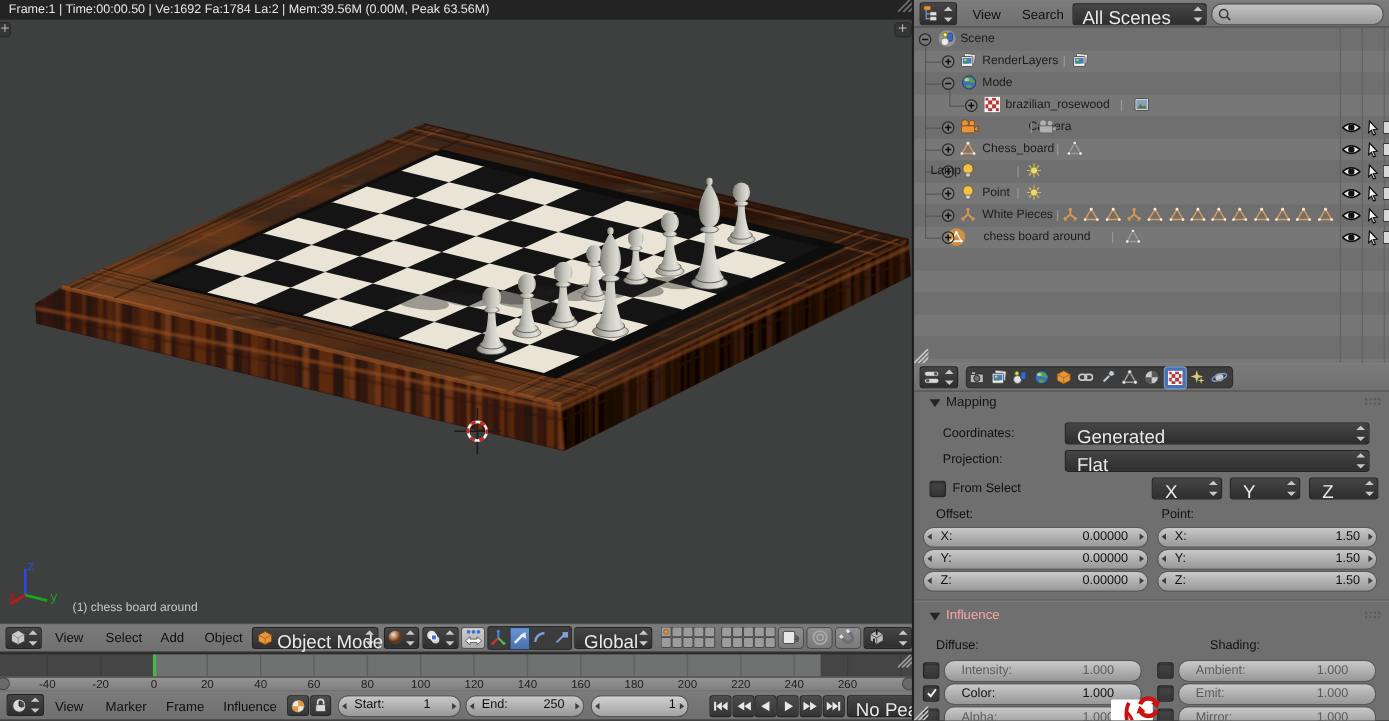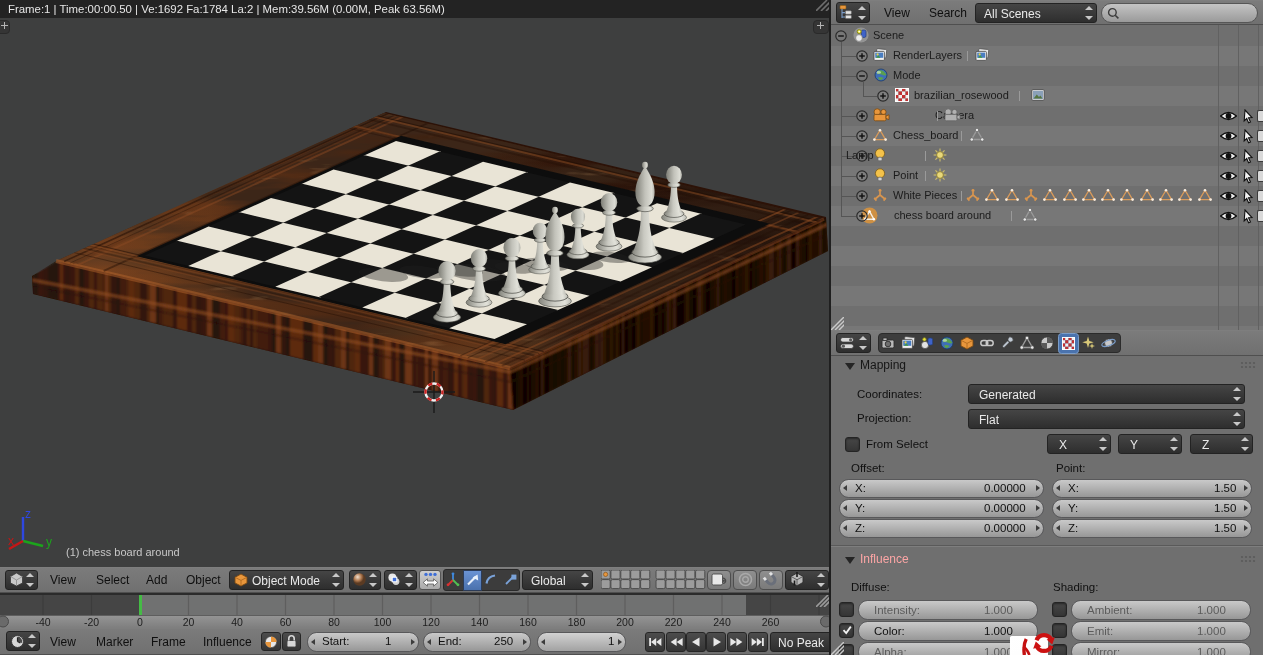--- a/index.html
+++ b/index.html
@@ -10,21 +10,21 @@
 .btn{background:linear-gradient(#4c4c4c,#353535);border:1px solid #262626;border-radius:3px}
 .ud{position:absolute;right:3px;top:50%;width:8px;height:14px;margin-top:-7px}
 .ud:before{content:"";position:absolute;left:0;top:0;border:4px solid transparent;border-bottom:4.5px solid #c8c8c8;border-top:none}
 .ud:after{content:"";position:absolute;left:0;bottom:0;border:4px solid transparent;border-top:4.5px solid #c8c8c8;border-bottom:none}
 .pill{background:linear-gradient(#c9c9c9,#979797);border:1px solid #58585a;border-radius:9.5px;color:#111}
 .pill .al{position:absolute;left:3px;top:50%;margin-top:-3.5px;border:3.5px solid transparent;border-right:4.5px solid #3c3c3c;border-left:none}
 .pill .ar{position:absolute;right:3px;top:50%;margin-top:-3.5px;border:3.5px solid transparent;border-left:4.5px solid #3c3c3c;border-right:none}
 .cb{background:linear-gradient(#474747,#353535);border:1px solid #242424;border-radius:3px;box-shadow:inset 0 1px 2px rgba(0,0,0,.45)}
 .lbl{color:#101010;font-size:11.5px}
 .glbl{color:#5c5c5c;font-size:11.5px}
-.tx{color:#e9e9e9;font-size:12px}
+.tx{color:#e9e9e9;font-size:17px}
 .tree{color:#1b1b1b;font-size:11px}
 </style></head>
 <body>
 <div class="ab" style="left:0;top:0;width:830px;height:18px;background:#232323"></div>
 <div class="ab" style="left:8px;top:2.5px;color:#e6e6e6;font-size:11.4px">Frame:1 | Time:00:00.50 | Ve:1692 Fa:1784 La:2 | Mem:39.56M (0.00M, Peak 63.56M)</div>
 <svg class="ab" style="left:816px;top:0px" width="13" height="11" viewBox="0 0 13 11">
     <line x1="0" y1="11" x2="11" y2="0" stroke="#6e6e6e" stroke-width="1.6"></line>
     <line x1="5" y1="11" x2="16" y2="0" stroke="#6e6e6e" stroke-width="1.6"></line>
     <line x1="10" y1="11" x2="21" y2="0" stroke="#6e6e6e" stroke-width="1.6"></line>
   </svg>
@@ -1590,21 +1590,21 @@
     <circle cx="2" cy="2" r="1.1" fill="#5a5a5a"></circle>
     <circle cx="2" cy="6" r="1.1" fill="#5a5a5a"></circle>
     <circle cx="6" cy="2" r="1.1" fill="#5a5a5a"></circle>
     <circle cx="6" cy="6" r="1.1" fill="#5a5a5a"></circle>
     <circle cx="10" cy="2" r="1.1" fill="#5a5a5a"></circle>
     <circle cx="10" cy="6" r="1.1" fill="#5a5a5a"></circle>
     <circle cx="14" cy="2" r="1.1" fill="#5a5a5a"></circle>
     <circle cx="14" cy="6" r="1.1" fill="#5a5a5a"></circle>
   </svg>
 <div class="ab lbl" style="left:851px;top:581px">Diffuse:</div>
-<div class="ab lbl" style="left:1053px;top:581px">Shading:</div>
+<div class="ab lbl" style="left:1100px;top:581px">Shading:</div>
 <div class="ab cb" style="left:839px;top:602px;width:15px;height:15px"></div>
 <div class="ab pill" style="left:858px;top:600px;width:180px;height:20px"></div>
 <div class="ab glbl" style="left:874px;top:603.5px">Intensity:</div>
 <div class="ab glbl" style="left:984px;top:603.5px">1.000</div>
 <div class="ab cb" style="left:839px;top:623px;width:15px;height:15px"></div>
 <svg class="ab" style="left:840.5px;top:624px" width="12" height="12" viewBox="0 0 12 12">
     <path d="M2.5,6.2 L5.2,9 L9.8,2.6" fill="none" stroke="#f2f2f2" stroke-width="1.8"></path>
   </svg>
 <div class="ab pill" style="left:858px;top:621px;width:180px;height:20px"></div>
 <div class="ab lbl" style="left:874px;top:624.5px">Color:</div>

